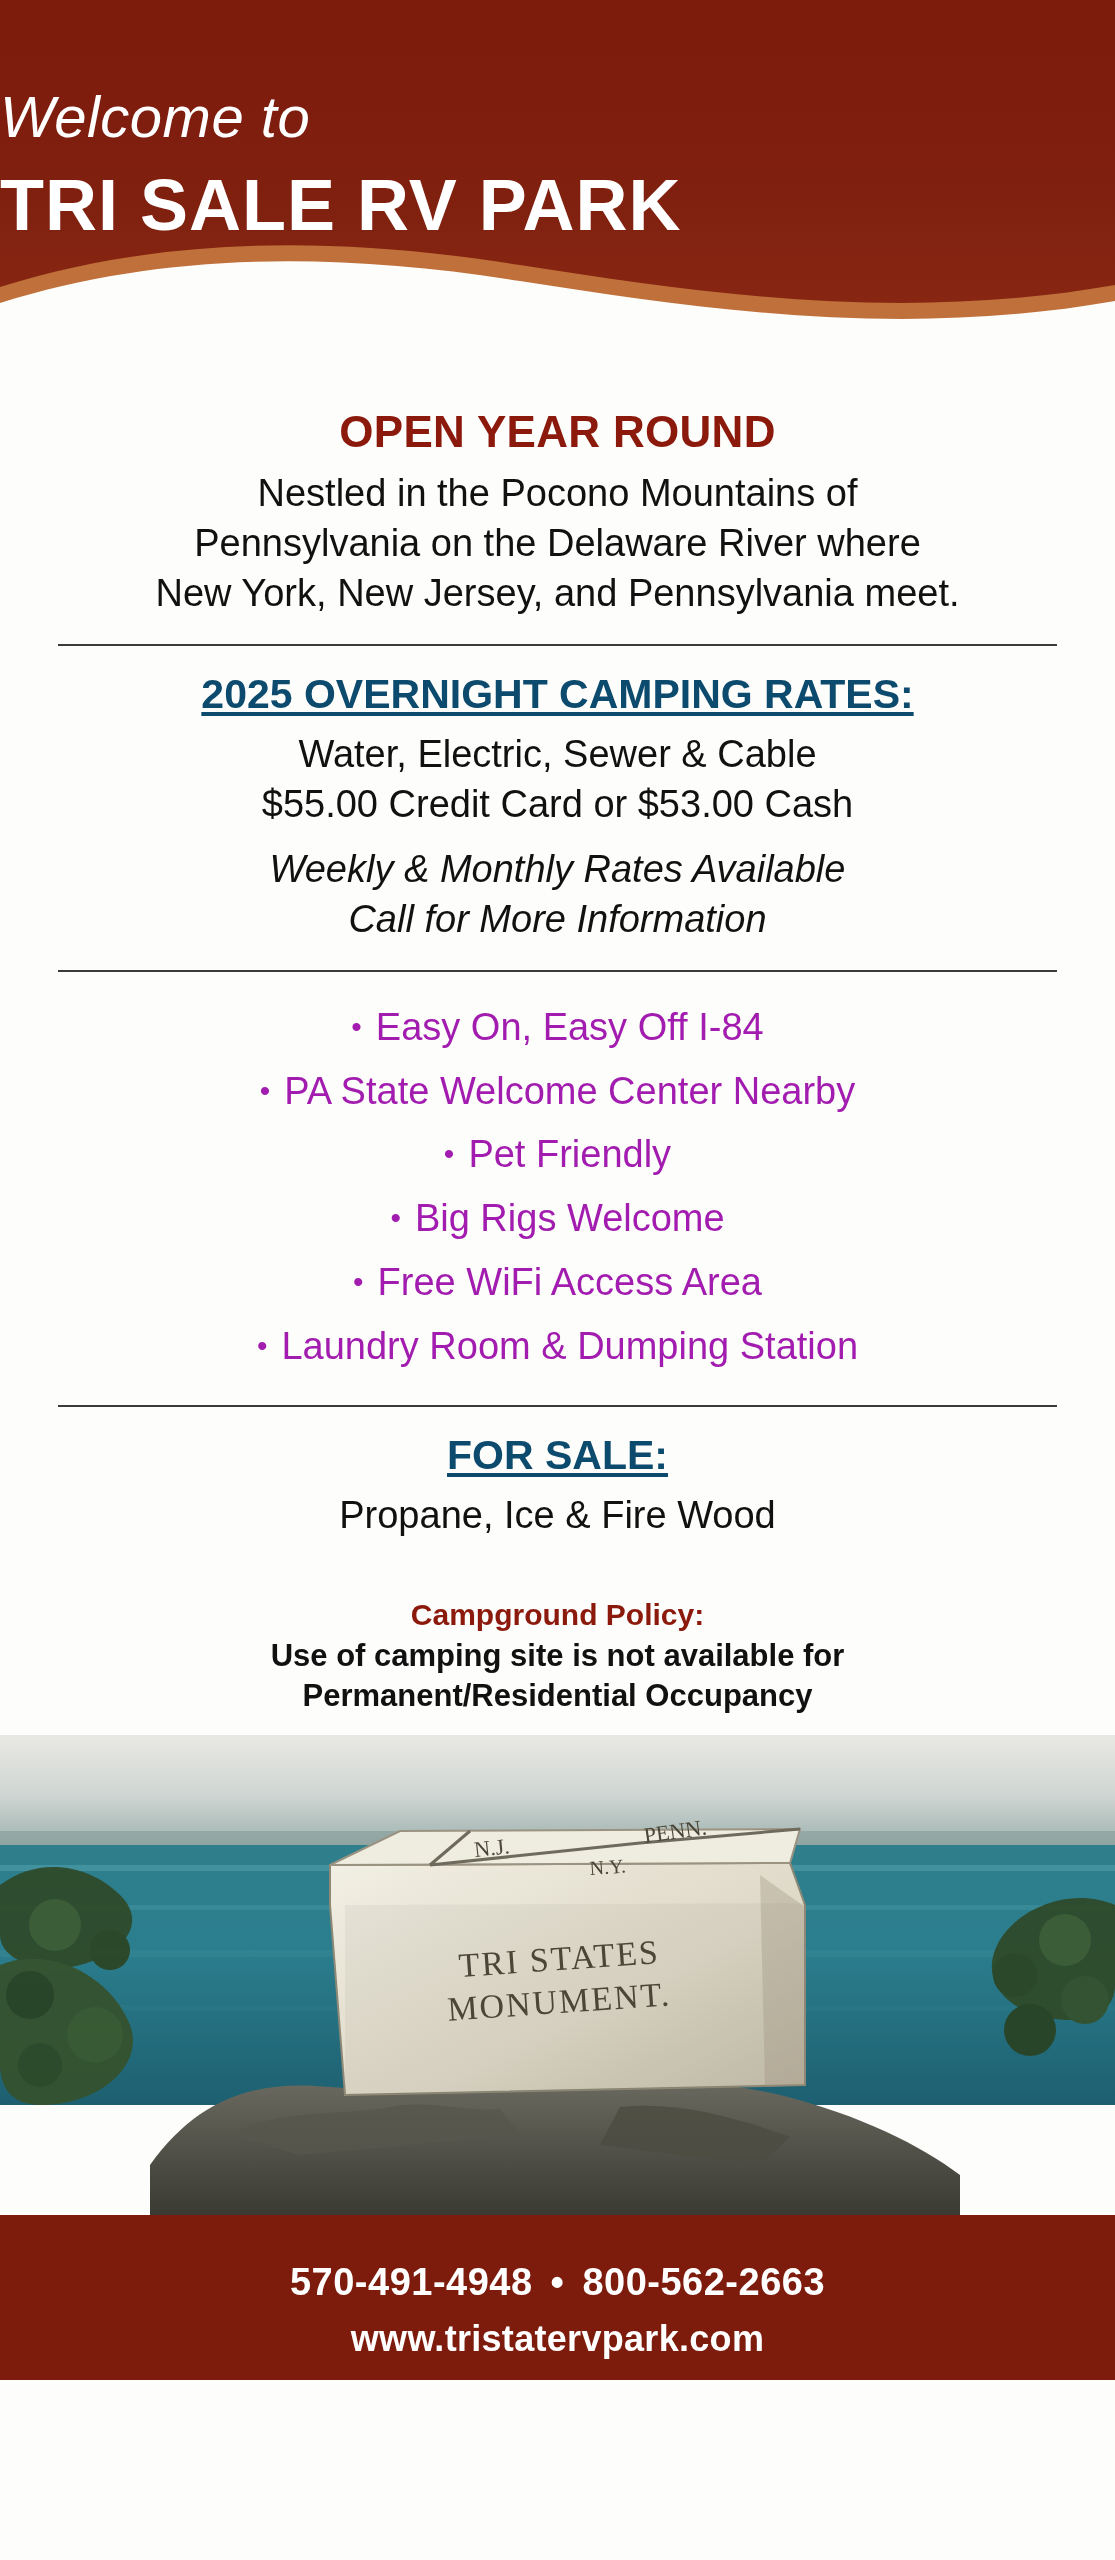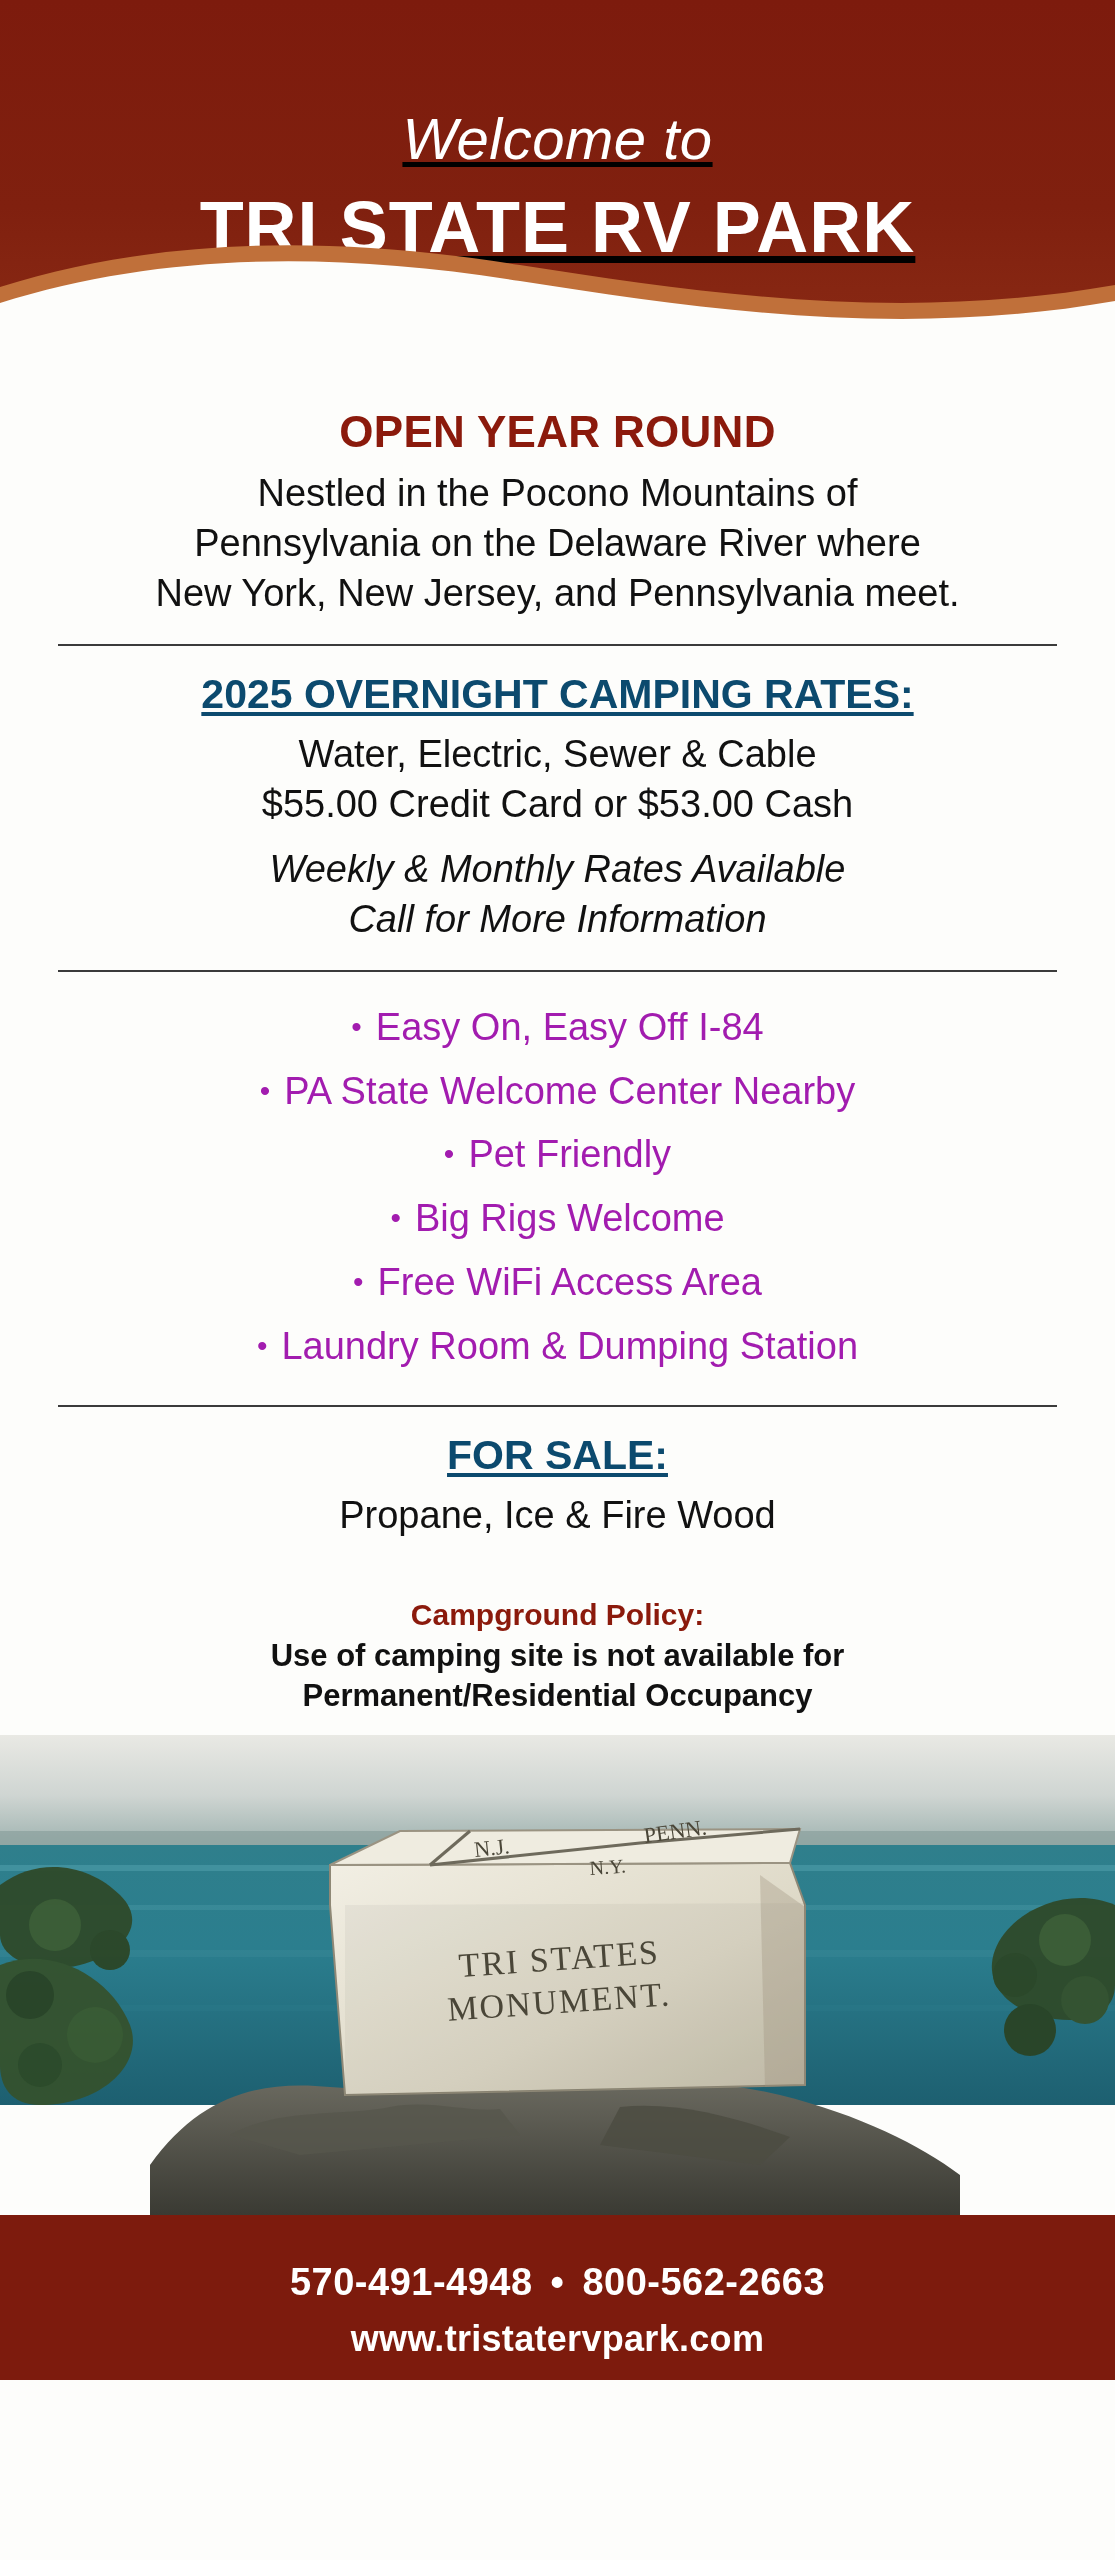--- a/index.html
+++ b/index.html
@@ -24,24 +24,23 @@
   }
 
   
   .header {
     position: relative;
     width: 100%;
     height: 345px;
     background: #7e1c0e;
     background: linear-gradient(180deg, #7d1b0d 0%, #80200f 60%, #8a2a14 100%);
     box-sizing: border-box;
-    padding-top: 110px;
-    text-align: center;
+    padding-top: 88px;
+    text-align: left;
     overflow: hidden;
-    text-decoration: underline;
   }
   .welcome-to {
     font-style: italic;
     font-size: 58px;
     color: #ffffff;
     font-weight: 400;
     letter-spacing: 0.5px;
     line-height: 1;
     margin-bottom: 22px;
   }
@@ -180,21 +179,21 @@
     letter-spacing: 0.3px;
   }
 </style>
 </head>
 <body>
 
 <div class="brochure">
 
   <div class="header">
     <div class="welcome-to">Welcome to</div>
-    <div class="park-name">TRI STATE RV PARK</div>
+    <div class="park-name">TRI SALE RV PARK</div>
     <div class="wave-wrap">
       <svg viewBox="0 0 1115 120" preserveAspectRatio="none" xmlns="http://www.w3.org/2000/svg">
         <path d="M0,60 C160,10 330,8 520,38 C700,66 900,96 1115,58 L1115,120 L0,120 Z" fill="#c0703a"></path>
         <path d="M0,76 C160,26 330,24 520,54 C700,82 900,112 1115,74 L1115,120 L0,120 Z" fill="#fdfdfb"></path>
       </svg>
     </div>
   </div>
 
   <div class="content">
 

